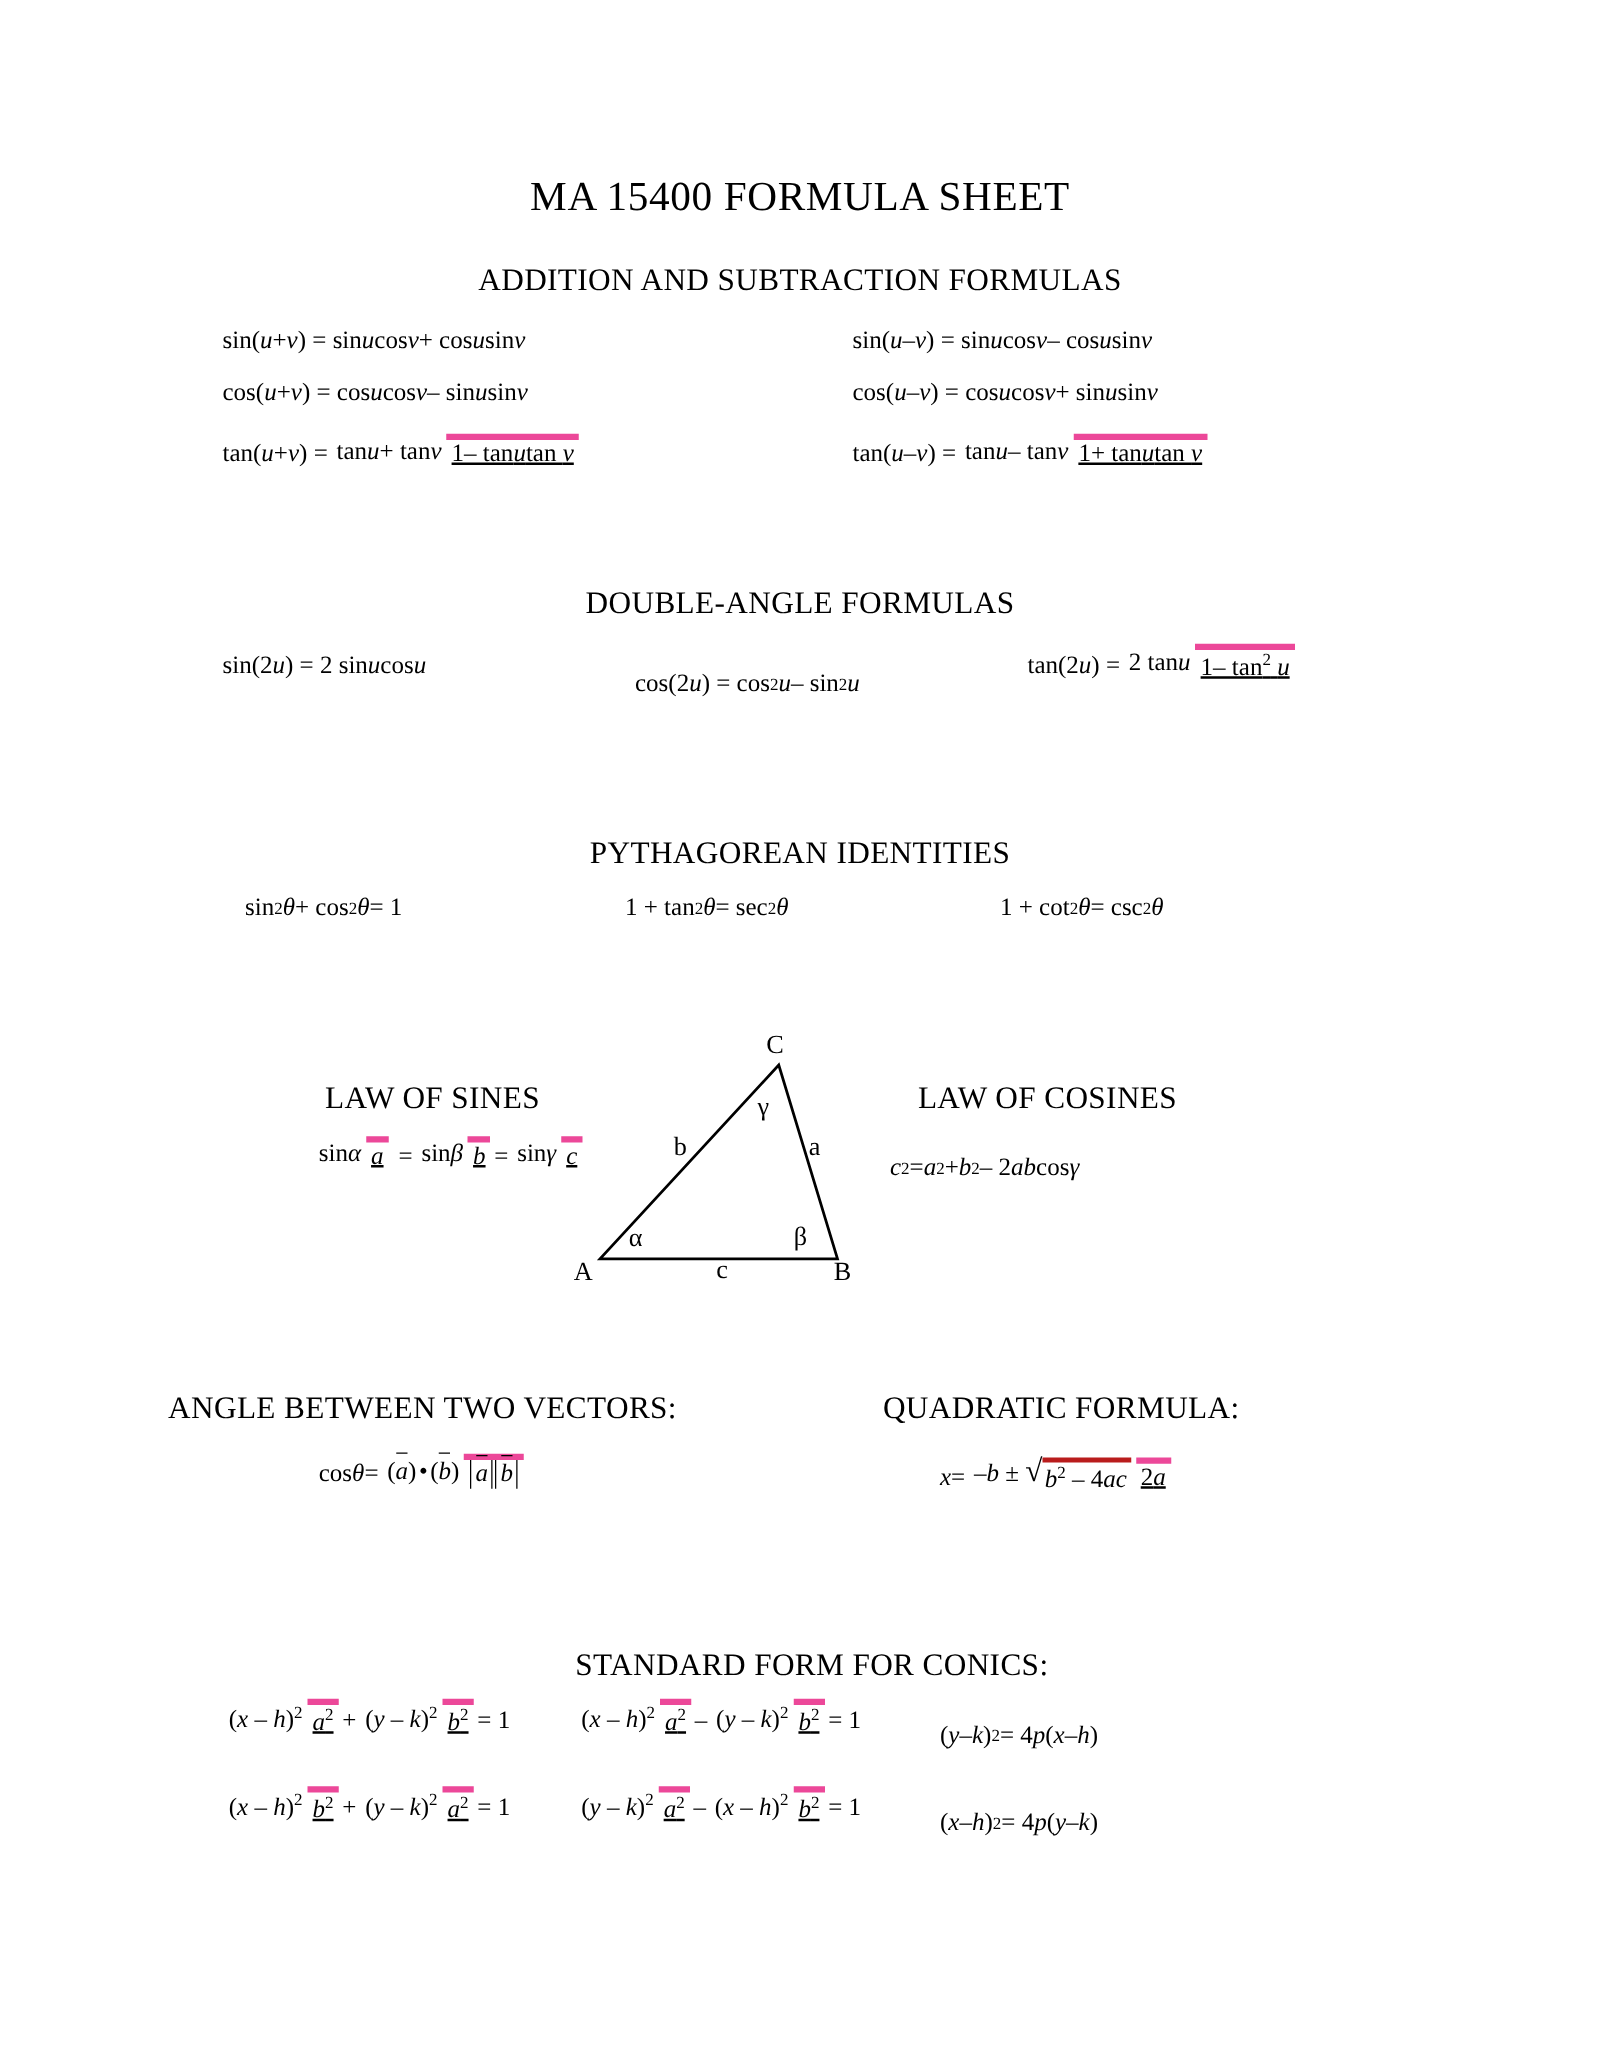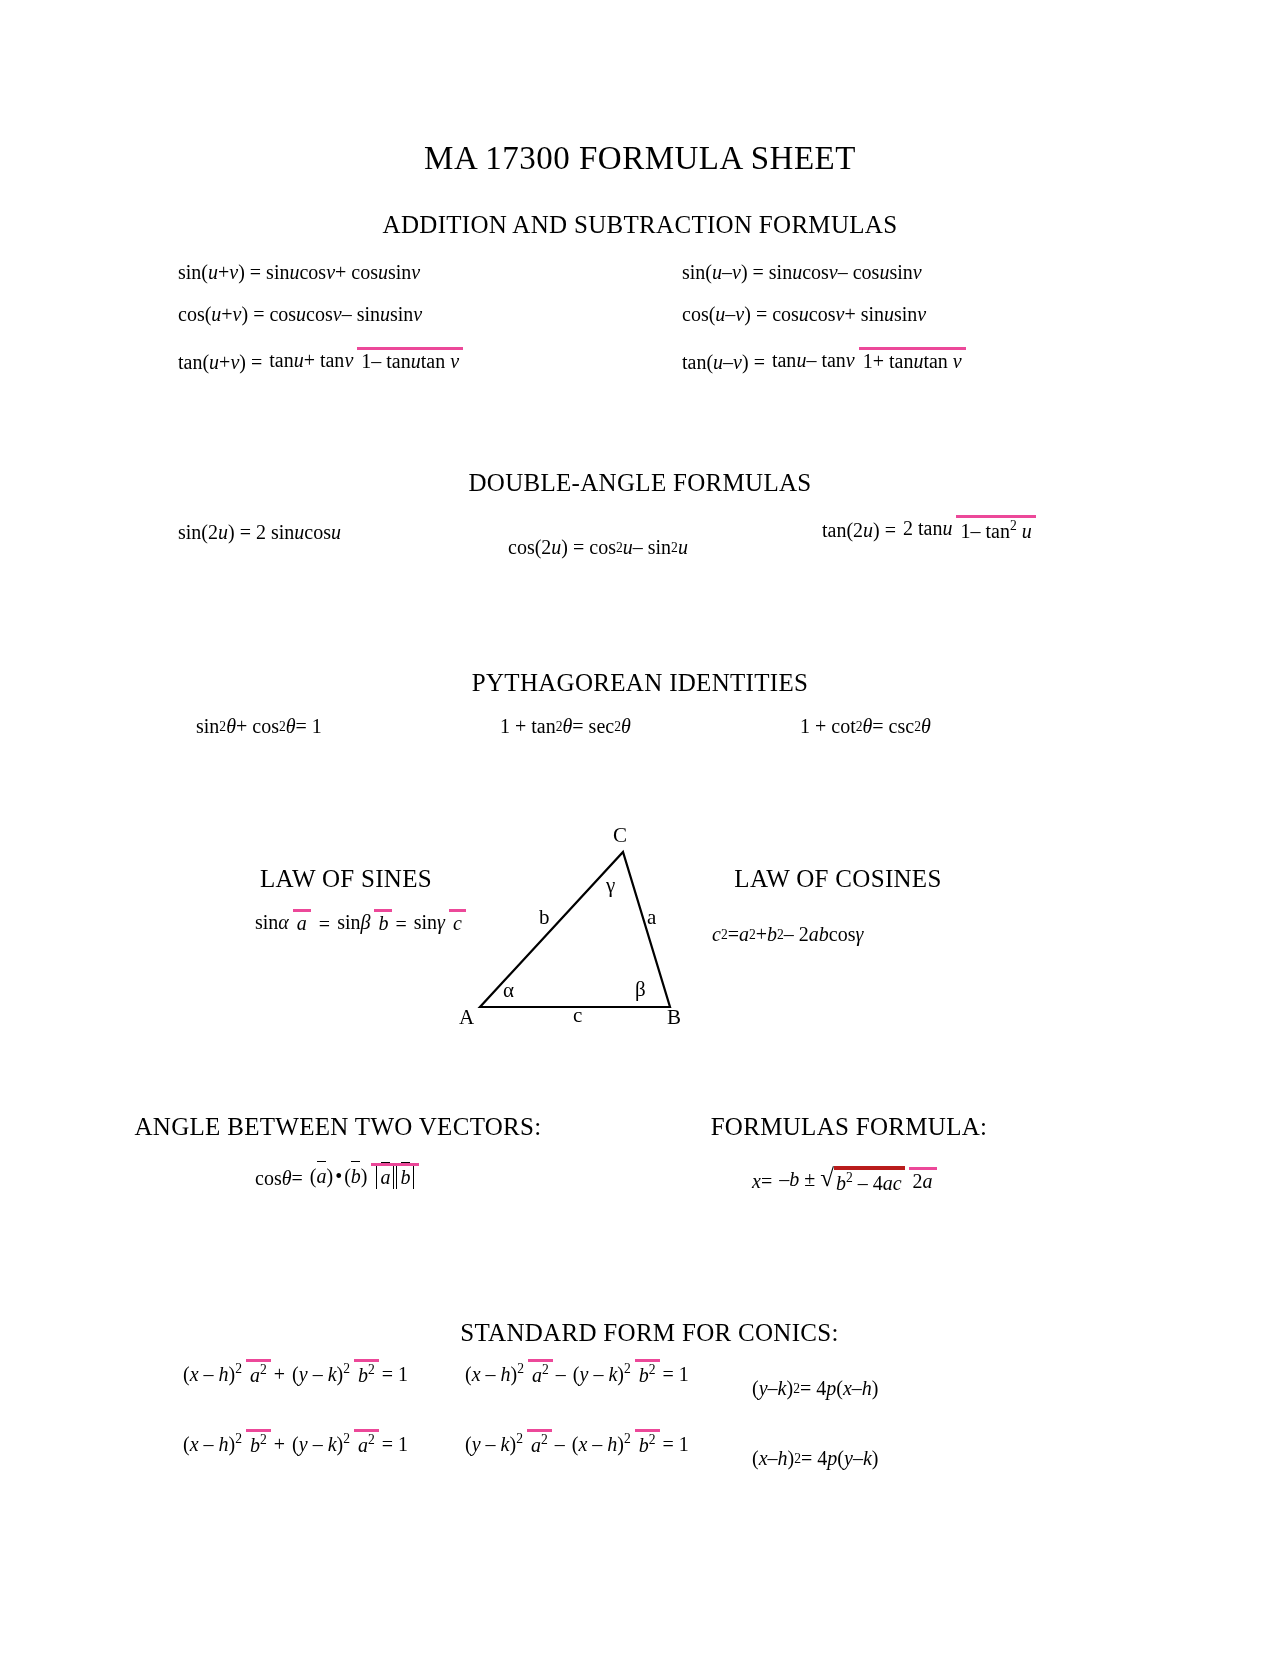--- a/index.html
+++ b/index.html
@@ -42,21 +42,21 @@
   i.v { font-style: italic; }
   .frac {
     display: inline-flex;
     align-items: center;
     vertical-align: middle;
     margin: 0 3px;
     position: relative;
     top: -0.1em;
   }
   .frac .num { padding: 0 4px; }
-  .frac .den { padding: 0 4px; border-top: 3px solid #ec4899; }
+  .frac .den { padding: 0 4px; border-top: 5px solid #ec4899; text-decoration: underline; }
   sup.s { font-size: 0.68em; vertical-align: super; }
   .sqrt {
     display: inline-flex;
     align-items: stretch;
   }
   .sqrt .rad { font-size: 1.25em; line-height: 1; }
   .sqrt .body {
     border-top: 4px solid #b91c1c;
     padding: 0 3px 0 2px;
     margin-top: 1px;
@@ -85,21 +85,21 @@
     font-size: 21px;
     font-family: "Liberation Serif", serif;
   }
   .greek { font-family: "Liberation Serif", serif; }
 </style>
 </head>
 <body>
 
 <div class="page">
 
-  <div class="doc-title">MA 17300 FORMULA SHEET</div>
+  <div class="doc-title">MA 15400 FORMULA SHEET</div>
 
   <div class="section-head" style="margin-top:34px;">ADDITION AND SUBTRACTION FORMULAS</div>
 
   <div style="position:relative; margin-top:22px; height:150px;">
 
     <div class="f" style="position:absolute; left:178px; top:0;">
       sin(<i class="v">u</i> + <i class="v">v</i>) = sin<i class="v">u</i>cos<i class="v">v</i> + cos<i class="v">u</i>sin<i class="v">v</i>
     </div>
     <div class="f" style="position:absolute; left:682px; top:0;">
       sin(<i class="v">u</i> – <i class="v">v</i>) = sin<i class="v">u</i>cos<i class="v">v</i> – cos<i class="v">u</i>sin <i class="v">v</i>
@@ -208,21 +208,21 @@
     <div class="section-head" style="position:absolute; left:108px; top:0; width:460px; text-align:center;">ANGLE BETWEEN TWO VECTORS:</div>
 
     <div class="f" style="position:absolute; left:255px; top:52px;">
       cos<i class="v greek">θ</i> =
       <span class="frac">
         <span class="num">(<span class="vecbar"><i class="v">a</i></span>)<span style="padding:0 2px;">•</span>(<span class="vecbar"><i class="v">b</i></span>)</span>
         <span class="den"><span class="norm-bars"><span class="vecbar"><i class="v">a</i></span></span><span class="norm-bars"><span class="vecbar"><i class="v">b</i></span></span></span>
       </span>
     </div>
 
-    <div class="section-head" style="position:absolute; left:684px; top:0; width:330px; text-align:center;">FORMULAS FORMULA:</div>
+    <div class="section-head" style="position:absolute; left:684px; top:0; width:330px; text-align:center;">QUADRATIC FORMULA:</div>
 
     <div class="f" style="position:absolute; left:752px; top:54px;">
       <i class="v">x</i> =
       <span class="frac">
         <span class="num">–<i class="v">b</i> ±
           <span class="sqrt">
               <span class="rad">√</span>
               <span class="body"><i class="v">b</i><sup class="s">2</sup> – 4<i class="v">ac</i></span>
             </span>
         </span>

